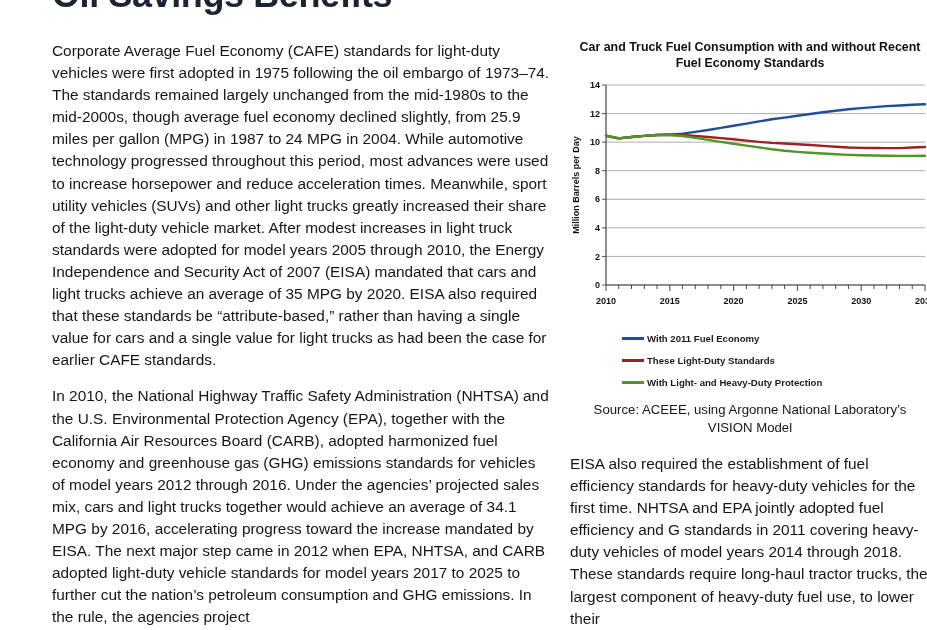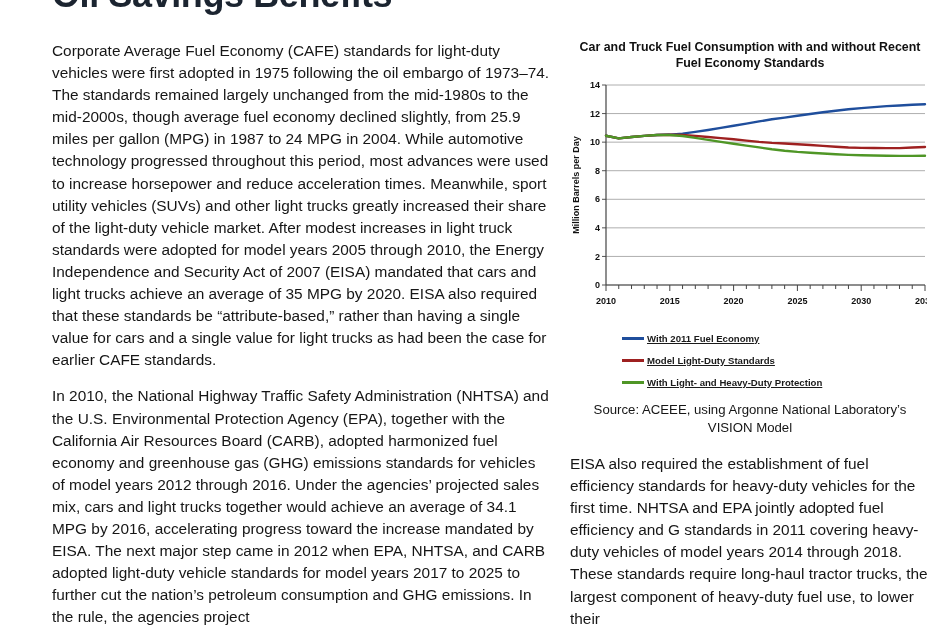--- a/index.html
+++ b/index.html
@@ -89,21 +89,20 @@
     width: 22px;
     height: 3px;
     flex: 0 0 auto;
     margin-right: 3px;
   }
   .legend-label {
     font-size: 9.6px;
     font-weight: bold;
     color: #1a1a1a;
     white-space: nowrap;
-    text-decoration: underline;
   }
 
   
   .source-note {
     margin-top: 10px;
     font-size: 13.2px;
     line-height: 18px;
     text-align: center;
     color: #161616;
     padding: 0 4px;
@@ -212,21 +211,21 @@
         </svg>
     </div>
 
     <div class="legend">
       <div class="legend-row">
         <span class="legend-swatch" id="sw0" style="background: rgb(31, 78, 156);"></span>
         <span class="legend-label">With 2011 Fuel Economy</span>
       </div>
       <div class="legend-row">
         <span class="legend-swatch" id="sw1" style="background: rgb(158, 32, 32);"></span>
-        <span class="legend-label">Model Light-Duty Standards</span>
+        <span class="legend-label">These Light-Duty Standards</span>
       </div>
       <div class="legend-row">
         <span class="legend-swatch" id="sw2" style="background: rgb(79, 150, 38);"></span>
         <span class="legend-label">With Light- and Heavy-Duty Protection</span>
       </div>
     </div>
 
     <div class="source-note">Source: ACEEE, using Argonne National Laboratory’s VISION Model</div>
 
     <p class="body">EISA also required the establishment of fuel efficiency standards for heavy-duty vehicles for the first time. NHTSA and EPA jointly adopted fuel efficiency and G standards in 2011 covering heavy-duty vehicles of model years 2014 through 2018. These standards require long-haul tractor trucks, the largest component of heavy-duty fuel use, to lower their</p>

